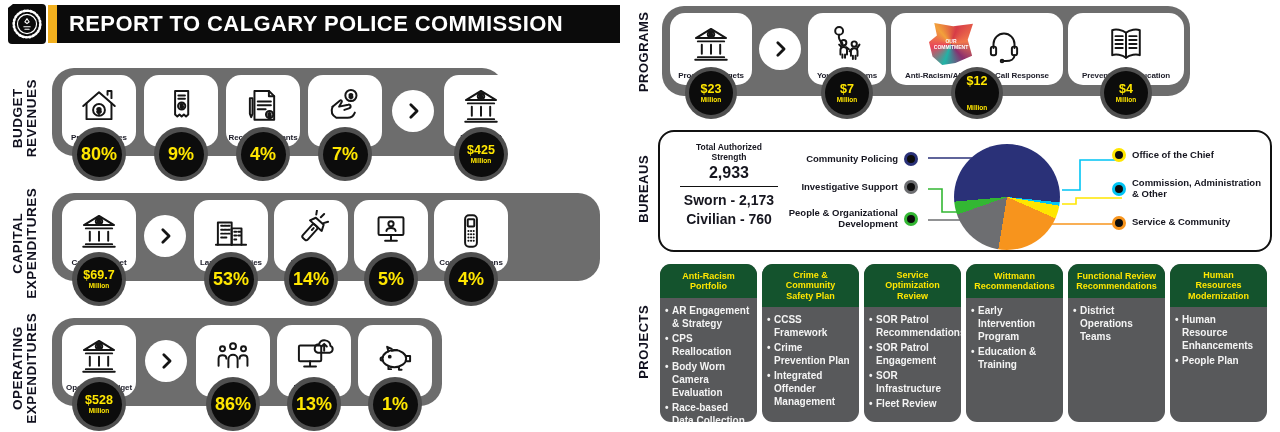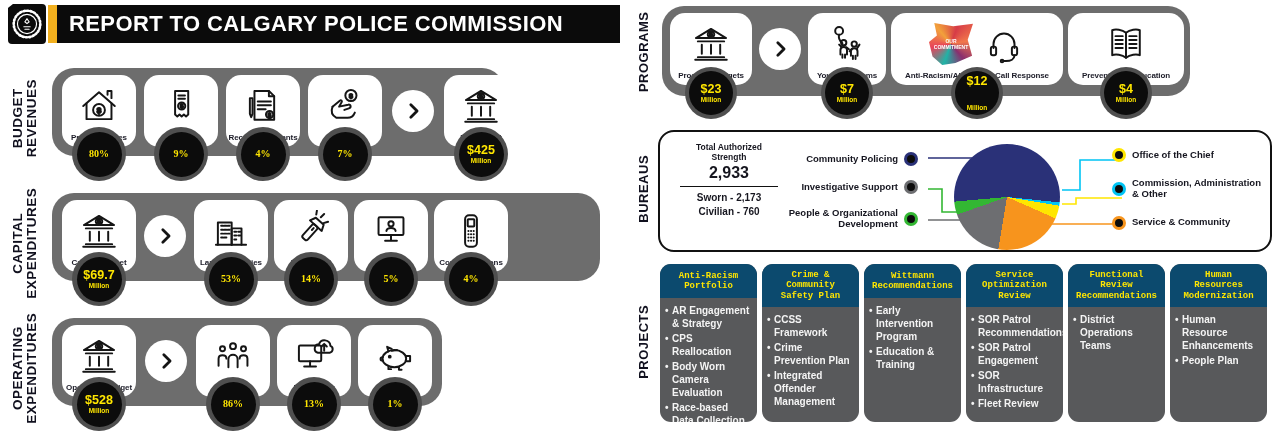--- a/index.html
+++ b/index.html
@@ -25,52 +25,52 @@
   .unit{display:flex;flex-direction:column;align-items:center;}
   .card{width:74px;height:72px;background:#fff;border-radius:15px;display:flex;flex-direction:column;align-items:center;padding-top:4px;position:relative;z-index:2;}
   .card .ic{flex:1;display:flex;align-items:center;justify-content:center;}
   .card svg.line{width:42px;height:42px;}
   .card-label{font-size:8px;letter-spacing:-.1px;white-space:nowrap;padding-bottom:5px;color:#1c1c28;}
   .arrow-wrap{height:72px;display:flex;align-items:center;justify-content:center;padding:0 2px;}
   .arrow-circle{width:42px;height:42px;border-radius:50%;background:#fff;display:flex;align-items:center;justify-content:center;}
   .arrow-circle svg{width:20px;height:20px;}
   .vcircle{margin-top:-20px;width:54px;height:54px;border-radius:50%;background:#4f4f4f;display:flex;align-items:center;justify-content:center;z-index:3;}
   .vcircle .inner{width:45px;height:45px;border-radius:50%;background:#0c0c0c;color:#ffe600;display:flex;flex-direction:column;align-items:center;justify-content:center;line-height:1;}
-  .pct{font-size:10px;font-family:Liberation Serif, serif;}
+  .pct{font-size:18px;}
   .money{font-size:12.5px;}
   .million{font-size:6.5px;margin-top:1px;}
 
   
   .w82{width:82px;} .w78{width:78px;} .w172{width:172px;} .w116{width:116px;}
   .icons-row{display:flex;align-items:center;justify-content:center;gap:10px;flex:1;}
   .splash{width:44px;height:42px;display:flex;align-items:center;justify-content:center;
     background:conic-gradient(from 20deg,#d63b47,#f2784b,#8a2e6e,#21b3a6,#e8425a,#f2a13b,#d63b47);
     clip-path:polygon(12% 0,55% 8%,100% 2%,88% 40%,98% 78%,60% 95%,30% 100%,8% 80%,0 45%,18% 30%);}
   .splash span{color:#fff;font-size:5px;text-align:center;line-height:1.2;}
 
   
   .bureaus{position:absolute;left:658px;top:130px;width:614px;height:122px;background:#fff;border:2.5px solid #111;border-radius:16px;}
   .stats{position:absolute;left:14px;top:10px;width:110px;text-align:center;color:#16161f;}
   .stats .t{font-size:8.5px;line-height:1.2;}
   .stats .total{font-size:16px;margin-top:2px;}
   .stats .rule{height:0;border-top:1.6px solid #111;margin:4px 6px;}
-  .stats .sub{font-size:10px;line-height:1.35;}
+  .stats .sub{font-size:14px;line-height:1.35;}
   .legend-left{position:absolute;left:98px;top:20px;width:160px;display:flex;flex-direction:column;gap:14px;}
   .legend-right{position:absolute;left:452px;top:16px;width:158px;display:flex;flex-direction:column;gap:16px;}
   .lrow{display:flex;align-items:center;gap:6px;font-size:9.5px;line-height:1.15;color:#15151f;}
   .legend-left .lrow{justify-content:flex-end;text-align:right;}
   .dot{width:14px;height:14px;border-radius:50%;background:#0c0c0c;border:3.5px solid #999;flex:0 0 14px;}
   .pie{position:absolute;left:294px;top:12px;width:106px;height:106px;border-radius:50%;}
   .wires{position:absolute;left:0;top:0;pointer-events:none;}
   .wires path{fill:none;stroke-width:1.6px;}
 
   
   .projects{position:absolute;left:660px;top:264px;width:612px;height:158px;display:flex;gap:5px;}
   .pcol{width:97px;background:#58595b;border-radius:11px;overflow:hidden;display:flex;flex-direction:column;}
-  .pcol .phead{background:#0c4a6e;color:#ffe600;font-size:9px;line-height:1.15;text-align:center;padding:6px 14px;min-height:34px;display:flex;align-items:center;justify-content:center;font-family:Liberation Mono, monospace;}
+  .pcol .phead{background:#14532d;color:#ffe600;font-size:9px;line-height:1.15;text-align:center;padding:6px 14px;min-height:34px;display:flex;align-items:center;justify-content:center;}
   .pcol ul{list-style:none;margin:6px 5px;padding:0;}
   .pcol li{position:relative;color:#f4f4f4;font-size:10px;line-height:1.3;padding-left:7px;margin-bottom:2px;}
   .pcol li::before{content:"•";position:absolute;left:0;top:0;}
 
   
   svg.line *{stroke:#151515;fill:none;stroke-width:3;stroke-linecap:round;stroke-linejoin:round;}
 </style>
 </head>
 <body>
 
@@ -637,36 +637,36 @@
     </div>
     <div class="pcol">
       <div class="phead">Crime &amp; Community Safety Plan</div>
       <ul>
           <li>CCSS Framework</li>
           <li>Crime Prevention Plan</li>
           <li>Integrated Offender Management</li>
         </ul>
     </div>
     <div class="pcol">
-      <div class="phead">Wittmann Recommendations</div>
-      <ul>
-          <li>Early Intervention Program</li>
-          <li>Education &amp; Training</li>
-        </ul>
-    </div>
-    <div class="pcol">
       <div class="phead">Service Optimization Review</div>
       <ul>
           <li>SOR Patrol Recommendations</li>
           <li>SOR Patrol Engagement</li>
           <li>SOR Infrastructure</li>
           <li>Fleet Review</li>
         </ul>
     </div>
     <div class="pcol">
+      <div class="phead">Wittmann Recommendations</div>
+      <ul>
+          <li>Early Intervention Program</li>
+          <li>Education &amp; Training</li>
+        </ul>
+    </div>
+    <div class="pcol">
       <div class="phead">Functional Review Recommendations</div>
       <ul>
           <li>District Operations Teams</li>
         </ul>
     </div>
     <div class="pcol">
       <div class="phead">Human Resources Modernization</div>
       <ul>
           <li>Human Resource Enhancements</li>
           <li>People Plan</li>

